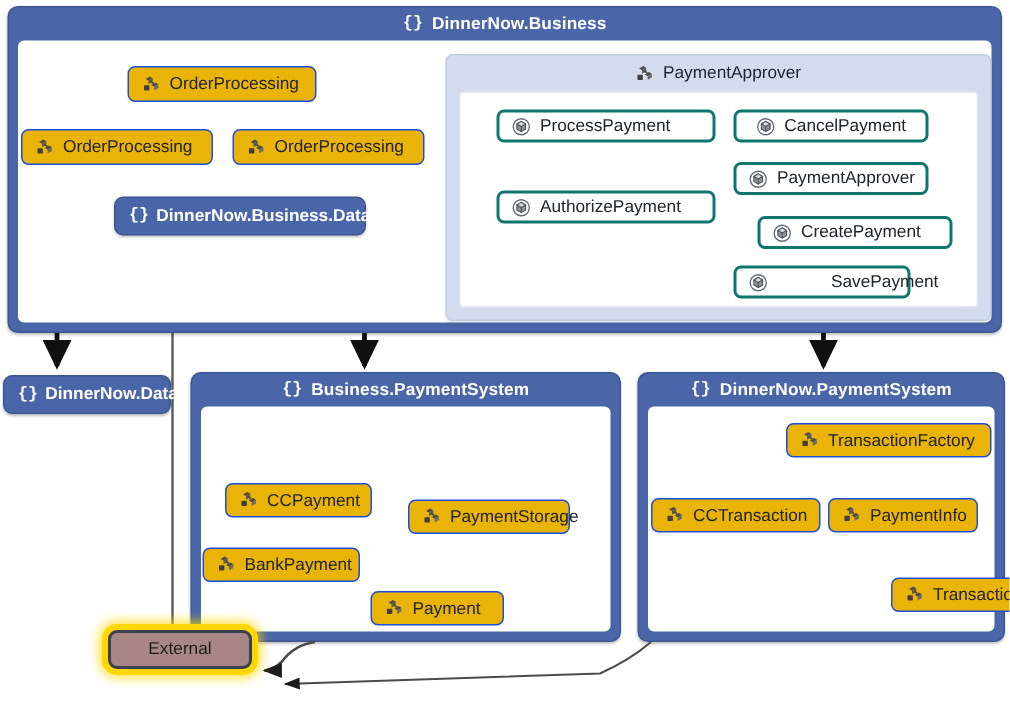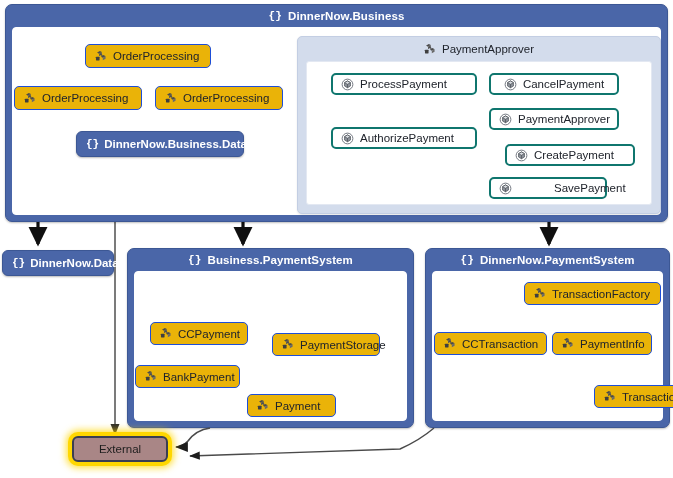--- a/index.html
+++ b/index.html
@@ -389,21 +389,21 @@
         <path d="M4.9 4.6 L8.4 2.6 L8.4 5.6 L4.9 7.6 Z" fill="#5a5a5a"></path>
         <path d="M7.2 8.2 L10.6 6.2 L13 7.6 L9.6 9.6 Z" fill="#4b4b4b"></path>
         <path d="M9.6 9.6 L13 7.6 L13 10.7 L9.6 12.7 Z" fill="#6a6a6a"></path>
         <path d="M6.6 5.0 L9.2 7.0" stroke="#4b4b4b" stroke-width="1.4" fill="none"></path>
         <rect x="1.2" y="8.4" width="4.4" height="4.4" rx="0.6" fill="#3f3f3f"></rect>
       </svg>
     </span>
     <span>Transaction</span>
   </div>
 
-  <div class="ext-node" style="left:72px;top:436px;width:96px;height:26px;">
+  <div class="ext-node" style="left:72px;top:420px;width:96px;height:26px;">
     <span>External</span>
   </div>
 
   <svg id="edges" class="over" viewBox="0 0 673 478">
     <defs>
       <marker id="ahX" markerWidth="9" markerHeight="9" refX="7" refY="3.4" orient="auto">
         <path d="M0,0.5 L7.6,3.4 L0,6.3 z" fill="#1d1d1d"></path>
       </marker>
     </defs>
 

